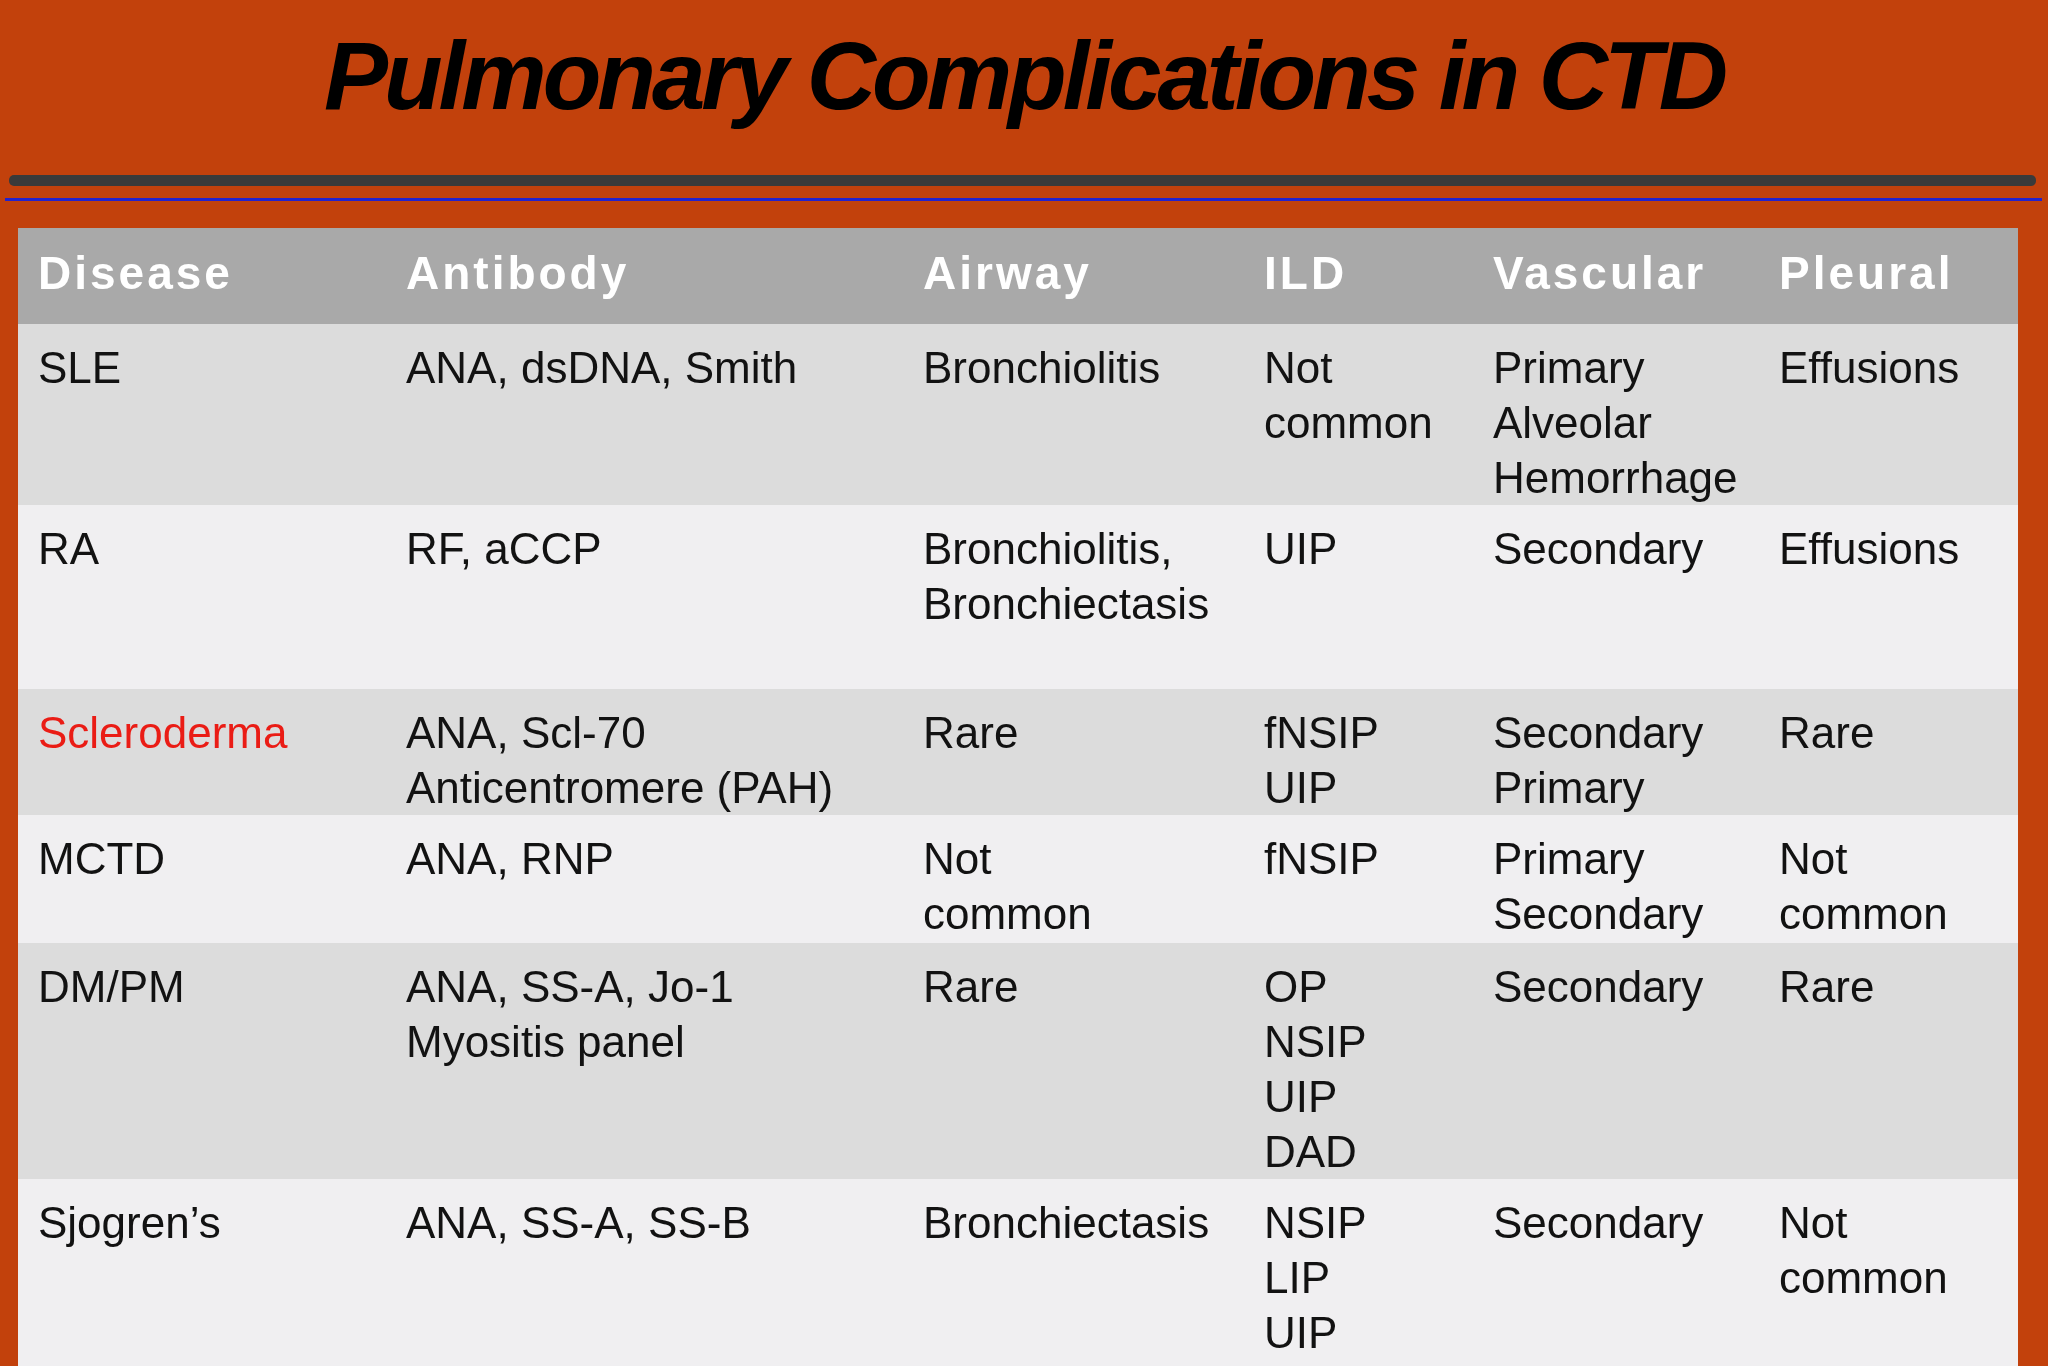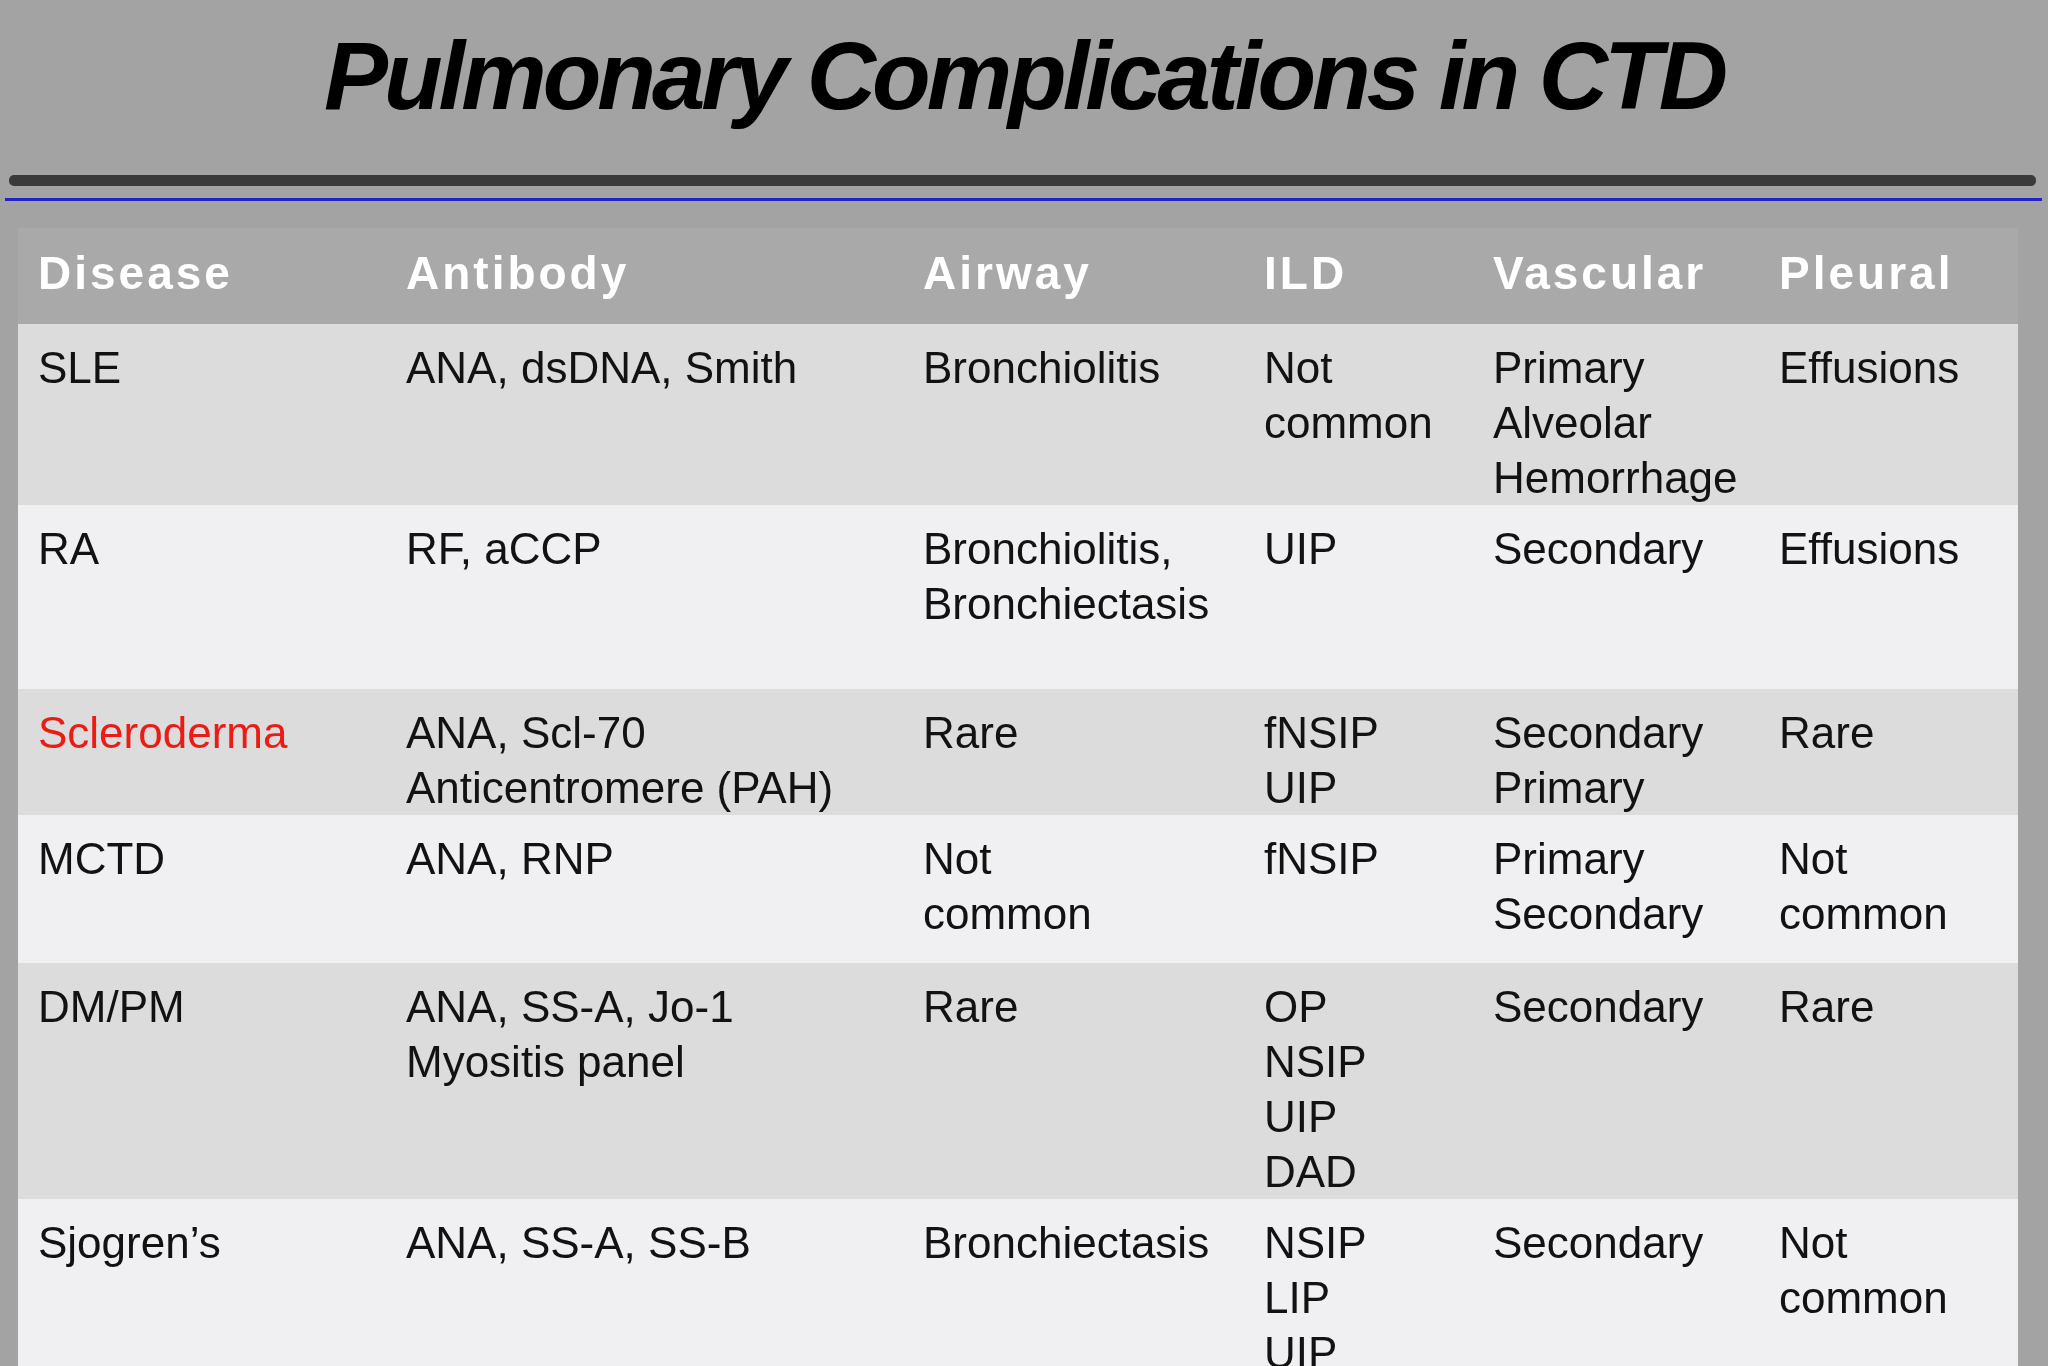--- a/index.html
+++ b/index.html
@@ -9,21 +9,21 @@
     --header-text:#ffffff;
     --row-shaded:#dcdcdc;
     --row-plain:#f0eff1;
     --body-text:#121212;
     --highlight:#ea1c15;
   }
   html,body{margin:0;padding:0;background:#ffffff;}
   .slide{
     position:relative;
     width:2048px;height:1366px;
-    background:#a3a3a3;
+    background:#c2410c;
     overflow:hidden;
     font-family:"Liberation Sans","DejaVu Sans",sans-serif;
   }
   .title{
     position:absolute;
     top:16px;left:0;width:2048px;
     margin:0;
     text-align:center;
     font-size:96px;
     line-height:1.25;
@@ -80,21 +80,21 @@
     line-height:55px;
     color:var(--body-text);
     white-space:pre-line;
     overflow:hidden;
   }
   tbody tr:nth-child(odd){background:var(--row-shaded);}
   tbody tr:nth-child(even){background:var(--row-plain);}
   tbody tr:nth-child(1){height:146px;}
   tbody tr:nth-child(2){height:184px;}
   tbody tr:nth-child(3){height:124px;}
-  tbody tr:nth-child(4){height:148px;}
+  tbody tr:nth-child(4){height:128px;}
   tbody tr:nth-child(5){height:236px;}
   tbody tr:nth-child(6){height:190px;margin-top:39px;}
   td.highlight{color:var(--highlight);}
 </style>
 </head>
 <body>
 
 <div class="slide">
 
   <h1 class="title">Pulmonary Complications in CTD</h1>

